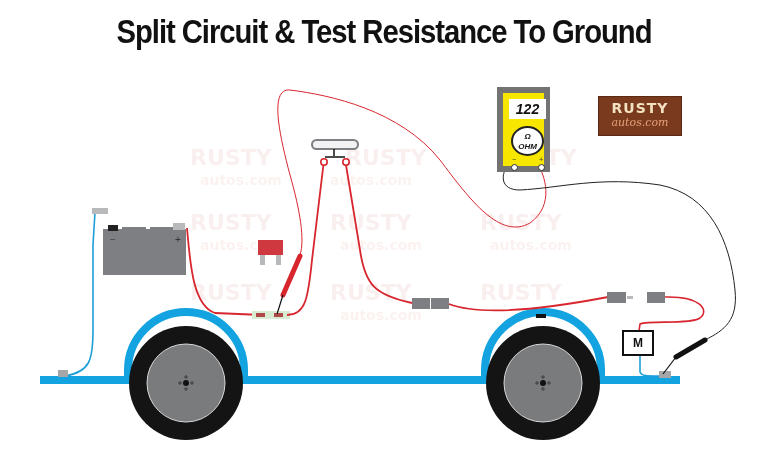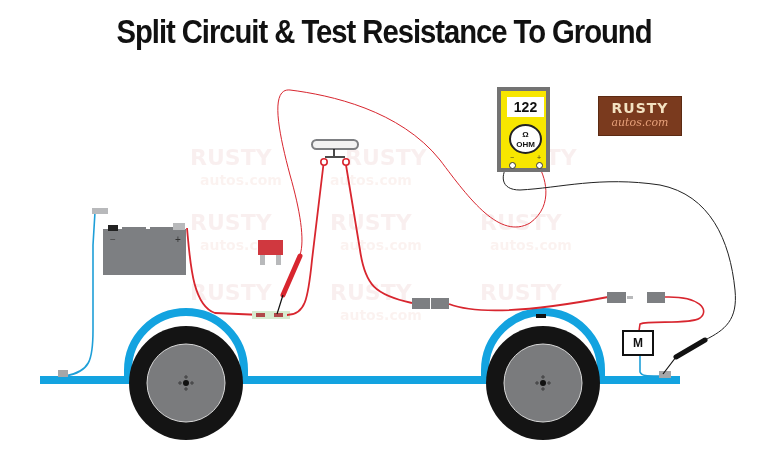--- a/index.html
+++ b/index.html
@@ -13,21 +13,21 @@
   .wm text { font-family: "DejaVu Sans", sans-serif; font-weight: bold; }
   .logo {
     position: absolute; left: 598px; top: 96px; width: 84px; height: 40px;
     background: #7a3a1e; border: 1px solid #5c2a12; box-sizing: border-box;
     text-align: center; color: #f3e2c2;
   }
   .logo .l1 { font-family: "DejaVu Sans", sans-serif; font-weight: bold; font-size: 14px; line-height: 16px; margin-top: 3px; letter-spacing: 1px; }
   .logo .l2 { font-family: "DejaVu Serif", serif; font-style: italic; font-size: 11px; line-height: 14px; color: #e7a07a; }
   .meter {
     position: absolute; left: 497px; top: 87px; width: 53px; height: 85px;
-    background: #f7e600; border: 4px solid #737373; box-sizing: border-box;
+    background: #f7e600; border: 6px solid #737373; box-sizing: border-box; font-style: italic;
   }
   .meter .screen {
     position: absolute; left: 6px; top: 6px; width: 37px; height: 20px; background: #fff;
     font-family: "Liberation Sans", sans-serif; font-weight: bold; font-size: 14px; text-align: center; line-height: 20px; color: #111;
   }
   .meter .dial {
     position: absolute; left: 8px; top: 33px; width: 33px; height: 30px; border: 2px solid #222; border-radius: 50%;
     background: #fff; box-sizing: border-box; text-align: center; font-family: "Liberation Sans", sans-serif; font-weight: bold;
     font-size: 8px; line-height: 10px; padding-top: 4px; color: #111;
   }

